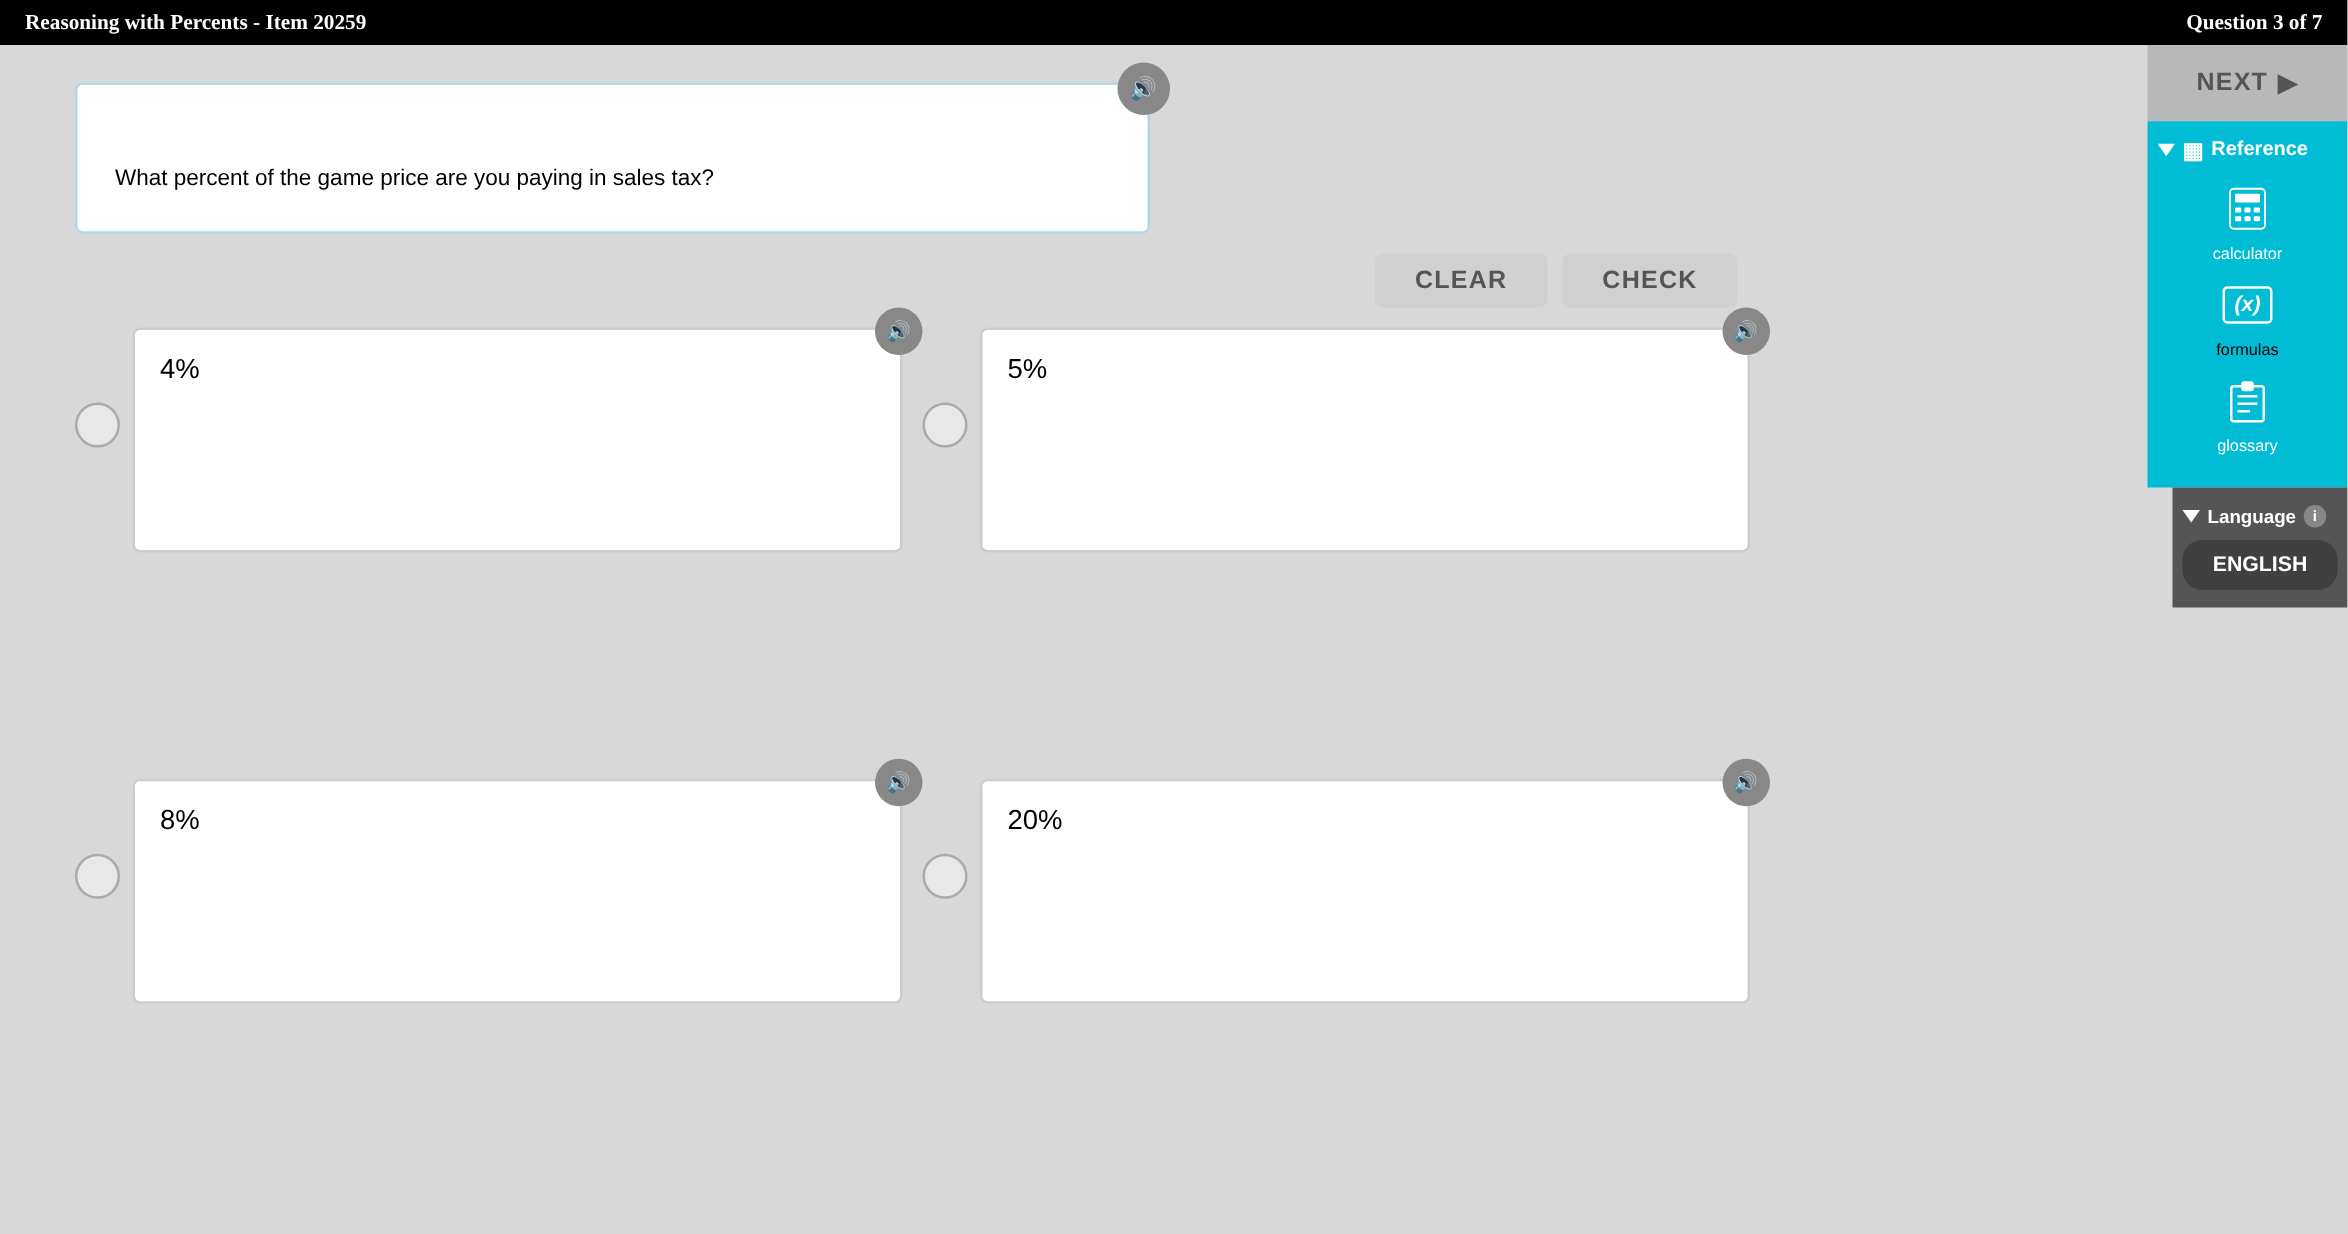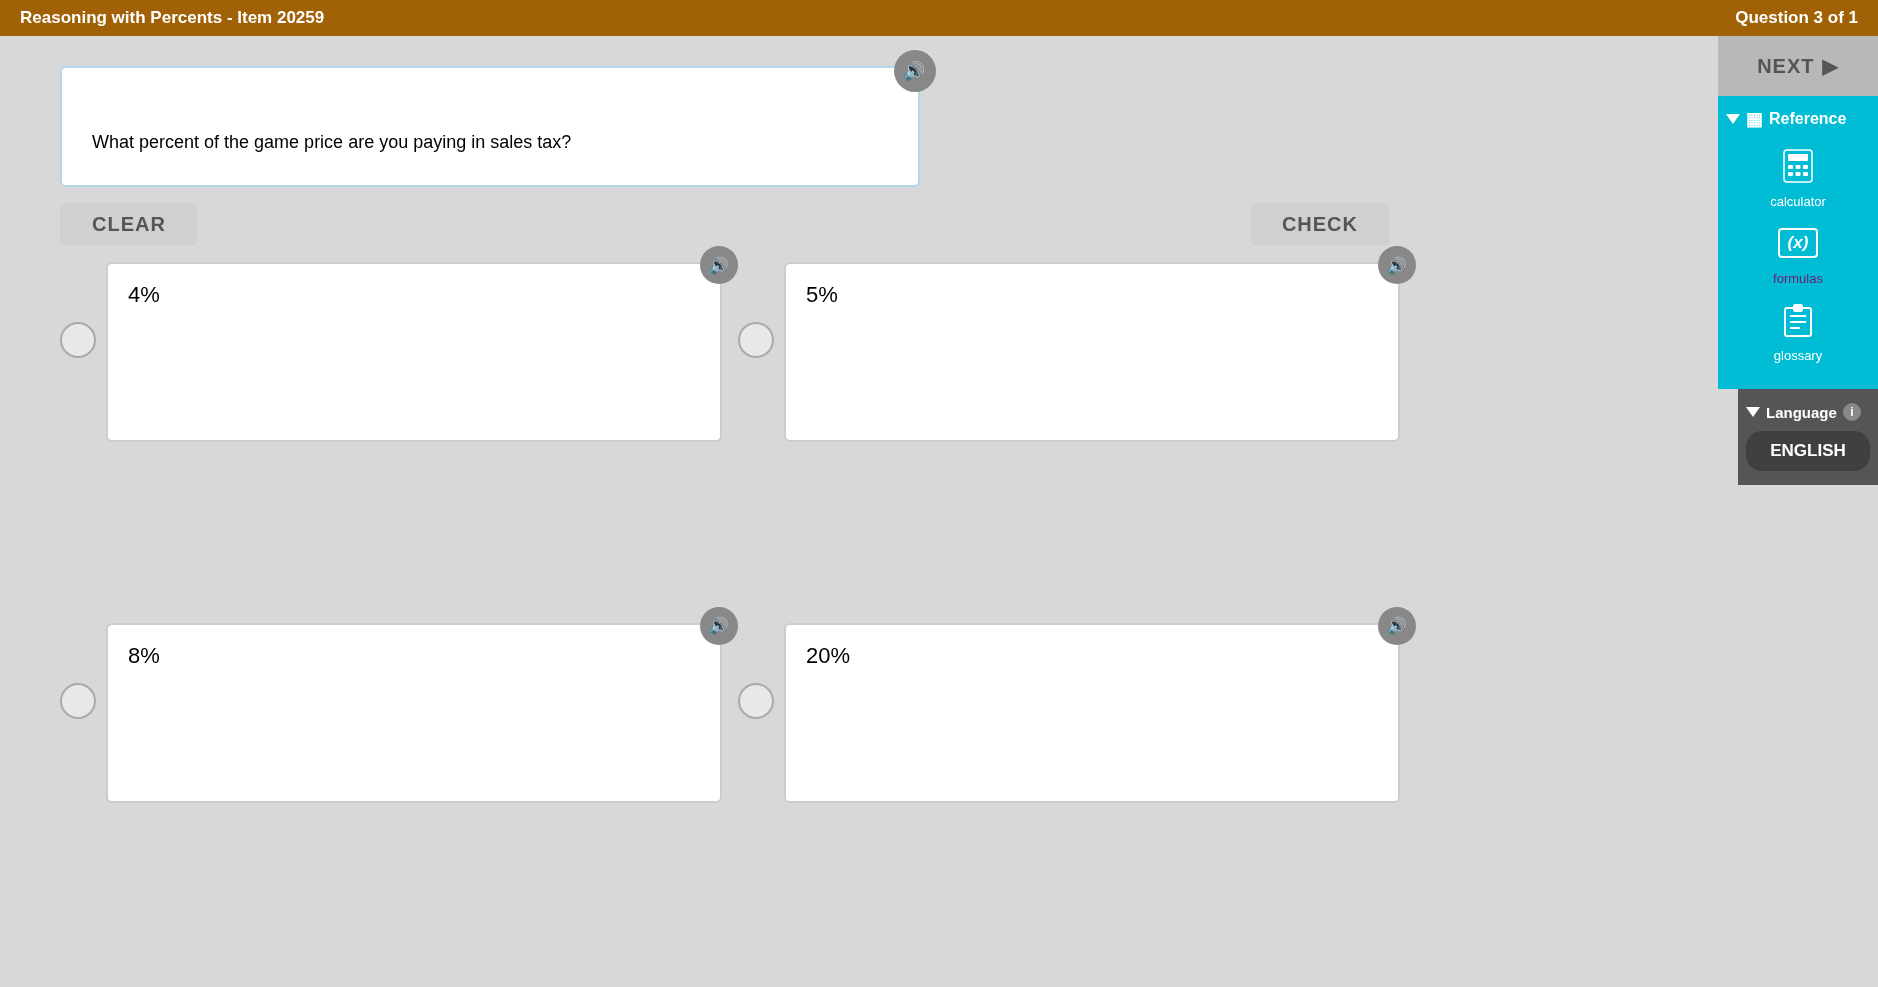--- a/index.html
+++ b/index.html
@@ -7,29 +7,30 @@
       font-family: Arial, sans-serif;
       background: #d8d8d8;
       width: 1878px;
       height: 987px;
       overflow: hidden;
       position: relative;
     }
 
     
     .header-bar {
-      background: #a16207;
+      background: #000000;
       color: #fff;
       display: flex;
       justify-content: space-between;
       align-items: center;
       padding: 0 20px;
       height: 36px;
       font-size: 17px;
       font-weight: bold;
+      font-family: Liberation Serif, serif;
     }
 
     
     .main-area {
       display: flex;
       height: calc(987px - 36px);
       position: relative;
     }
 
     
@@ -66,21 +67,21 @@
       display: flex;
       align-items: center;
       justify-content: center;
       color: #fff;
       font-size: 18px;
     }
 
     
     .action-buttons {
       display: flex;
-      justify-content: space-between;
+      justify-content: flex-end;
       gap: 12px;
       max-width: 1340px;
       padding-right: 10px;
     }
 
     .btn-clear, .btn-check {
       background: #d0d0d0;
       border: none;
       border-radius: 6px;
       padding: 10px 32px;
@@ -269,21 +270,21 @@
       display: flex;
       align-items: center;
       justify-content: center;
     }
   </style>
 </head>
 <body>
 
 <div class="header-bar">
   <span>Reasoning with Percents - Item 20259</span>
-  <span>Question 3 of 1</span>
+  <span>Question 3 of 7</span>
 </div>
 
 <div class="main-area">
 
   <div class="question-area">
 
     <div class="question-box">
       <button class="audio-btn-top">
         <span>🔊</span>
       </button>
@@ -368,21 +369,21 @@
             <rect x="23" y="24" width="5" height="4" rx="1" fill="white"></rect>
           </svg>
         </div>
         <span style="color:#fff;font-size:13px;">calculator</span>
       </div>
 
       <div class="ref-item">
         <div class="ref-icon-img">
           <div style="border:2.5px solid white;border-radius:4px;padding:3px 8px;color:white;font-size:17px;font-weight:bold;font-style:italic;">(x)</div>
         </div>
-        <span style="color:#701a75;font-size:13px;">formulas</span>
+        <span style="color:#000000;font-size:13px;">formulas</span>
       </div>
 
       <div class="ref-item">
         <div class="ref-icon-img">
           <svg width="32" height="36" viewBox="0 0 32 36" fill="none" xmlns="http://www.w3.org/2000/svg">
             <rect x="3" y="6" width="26" height="28" rx="2" stroke="white" stroke-width="2" fill="none"></rect>
             <rect x="11" y="2" width="10" height="8" rx="2" fill="white"></rect>
             <line x1="8" y1="14" x2="24" y2="14" stroke="white" stroke-width="2"></line>
             <line x1="8" y1="20" x2="24" y2="20" stroke="white" stroke-width="2"></line>
             <line x1="8" y1="26" x2="18" y2="26" stroke="white" stroke-width="2"></line>

